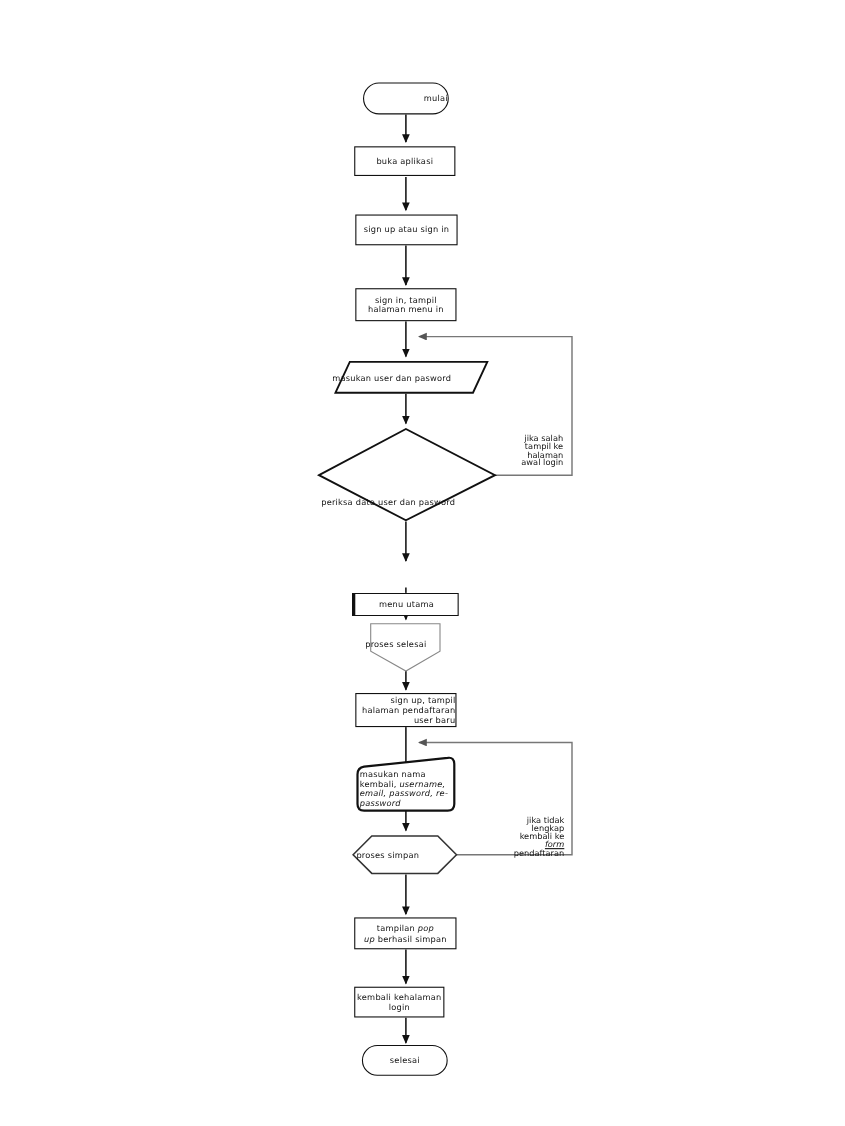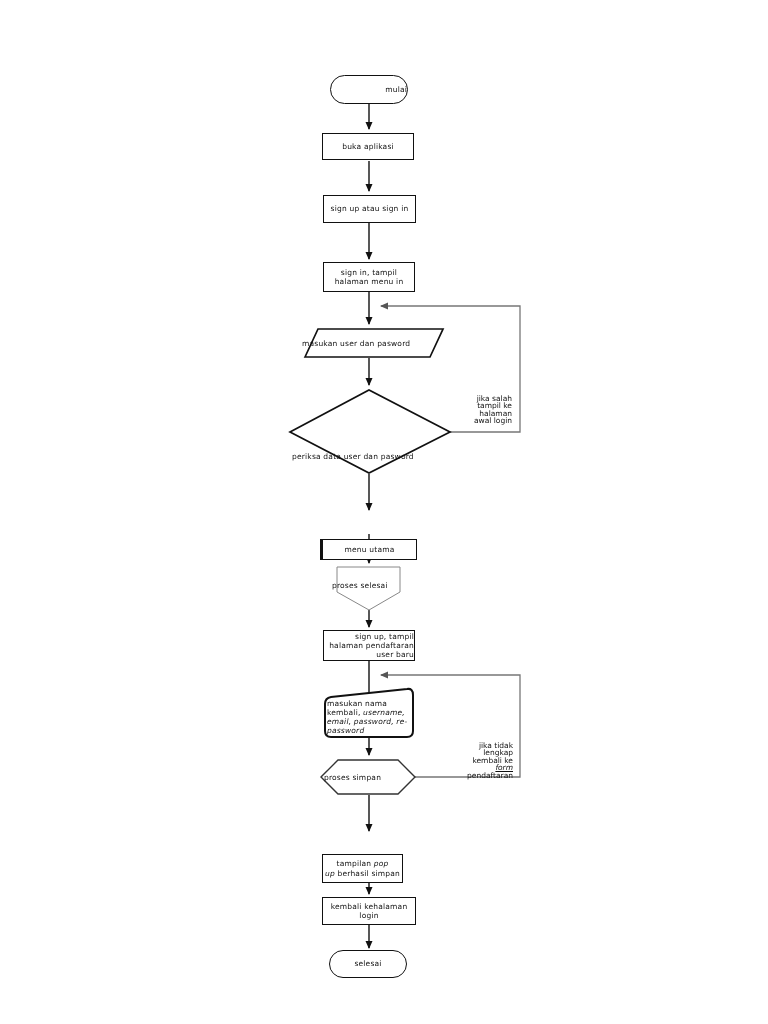--- a/index.html
+++ b/index.html
@@ -82,26 +82,26 @@
   <div class="box thickleft" style="left:320px; top:513px; width:97px; height:21px;">
     <span>menu utama</span>
   </div>
 
   <div class="box" style="left:323px; top:630px; width:92px; height:31px; line-height:9px;align-items:flex-end;">
     <div>sign up, tampil</div>
     <div>halaman pendaftaran</div>
     <div>user baru</div>
   </div>
 
-  <div class="box" style="left:322px; top:834px; width:81px; height:29px;margin-top:20px;">
+  <div class="box" style="left:322px; top:834px; width:93px; height:29px;">
     <div><span>tampilan </span><i>pop</i></div>
     <div><i>up</i><span> berhasil simpan</span></div>
   </div>
 
-  <div class="box" style="left:322px; top:897px; width:94px; height:28px;">
+  <div class="box" style="left:322px; top:897px; width:82px; height:28px;">
     <div>kembali kehalaman</div>
     <div>login</div>
   </div>
 
   <div class="box oval" style="left:329px; top:950px; width:78px; height:28px;text-align:right;">
     <span>selesai</span>
   </div>
 
   <div class="lbl" style="left:302px; top:339px; width:140px;">masukan user dan pasword</div>
 

